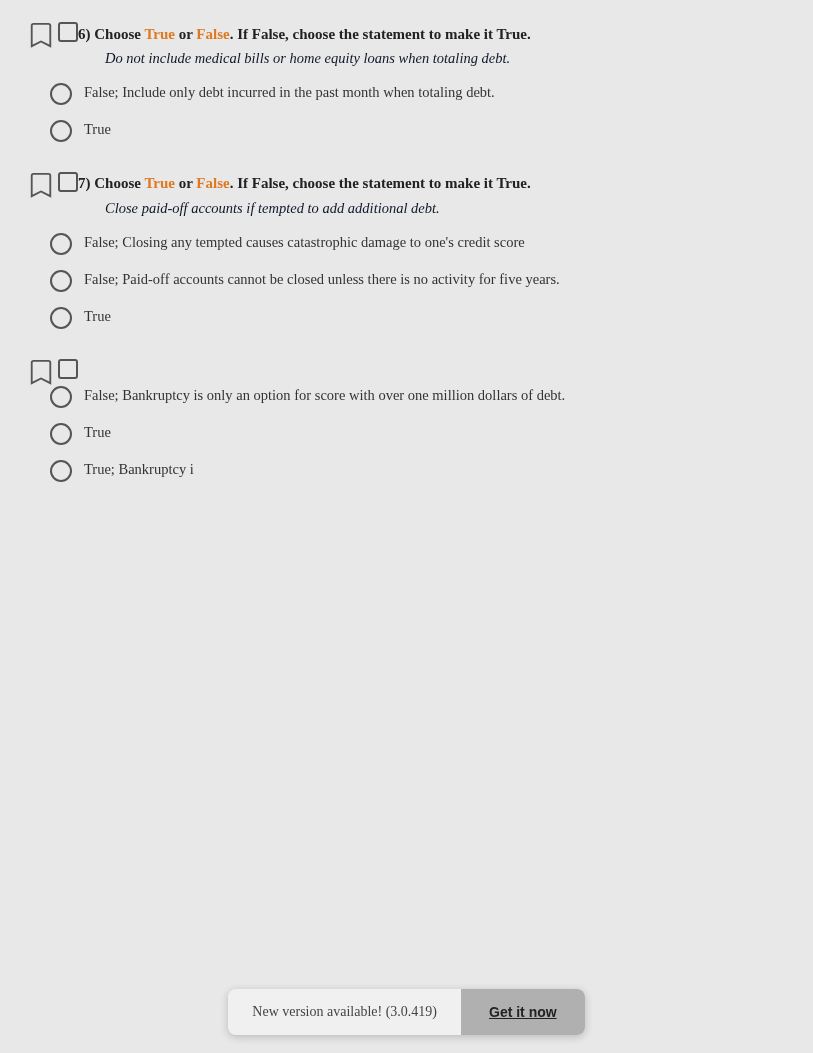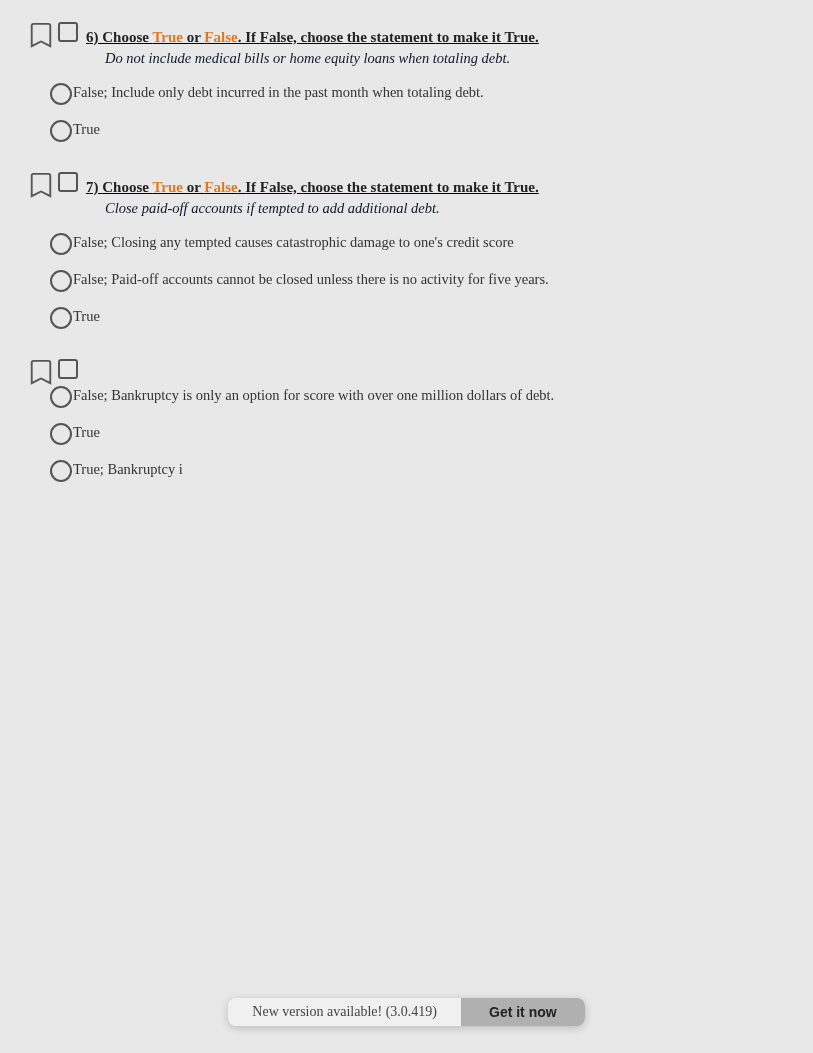--- a/index.html
+++ b/index.html
@@ -46,21 +46,21 @@
       color: #0f172a;
       margin-left: 75px;
       margin-bottom: 12px;
       font-style: italic;
       line-height: 1.5;
     }
 
     .answer-option {
       display: flex;
       align-items: flex-start;
-      gap: 1px;
+      gap: 12px;
       margin-bottom: 14px;
       padding-left: 20px;
     }
 
     .radio-circle {
       width: 22px;
       height: 22px;
       border-radius: 50%;
       border: 2px solid #555;
       flex-shrink: 0;
@@ -87,57 +87,57 @@
       background: transparent;
     }
 
     .notification-pill {
       display: flex;
       align-items: center;
       background: #f0f0f0;
       border-radius: 8px;
       overflow: hidden;
       box-shadow: 0 2px 8px rgba(0,0,0,0.2);
-      height: 28px;
+      height: 46px;
     }
 
     .notification-message {
       padding: 0 24px;
       font-size: 14px;
       color: #444;
       white-space: nowrap;
     }
 
     .get-it-now-btn {
       background: #b0b0b0;
       color: #222;
       font-size: 14px;
       font-weight: 600;
       padding: 0 28px;
       height: 100%;
       border: none;
       cursor: pointer;
       white-space: nowrap;
+      text-decoration: underline;
     }
 
     svg.bookmark-svg {
       width: 22px;
       height: 26px;
     }
 
     svg.checkbox-svg {
       width: 20px;
       height: 20px;
     }
 
     .q-header-row {
       display: flex;
-      align-items: flex-end;
-      gap: 8px;
-      text-decoration: underline;
+      align-items: center;
+      gap: 0;
     }
 
     .icons-group {
       display: flex;
       align-items: flex-start;
       gap: 6px;
       margin-top: 2px;
     }
   </style>
 </head>

